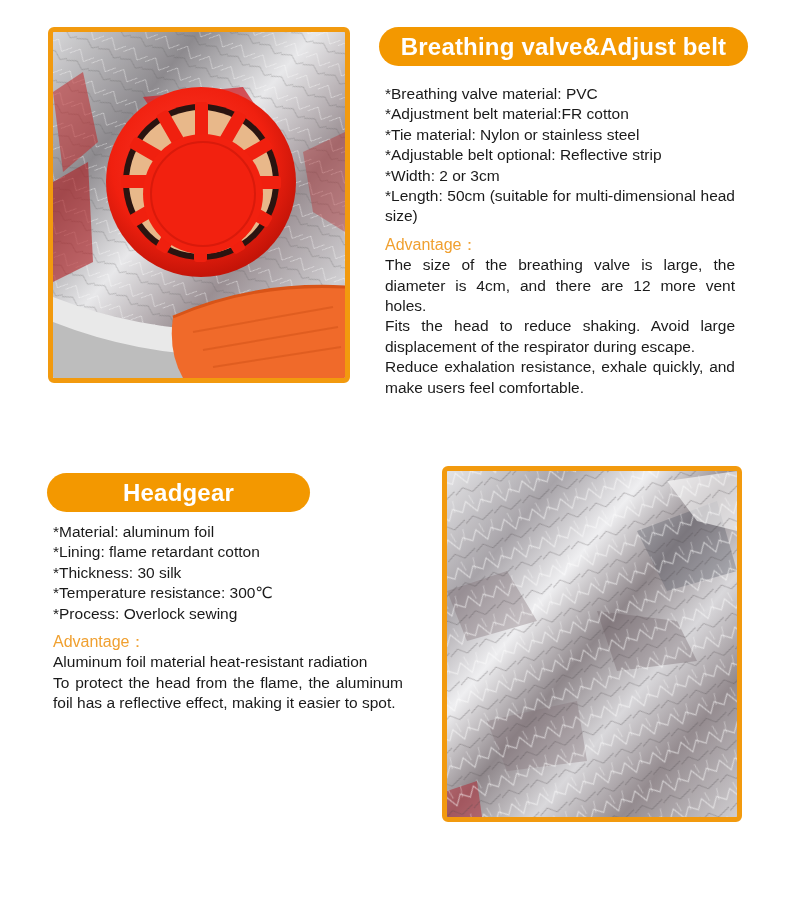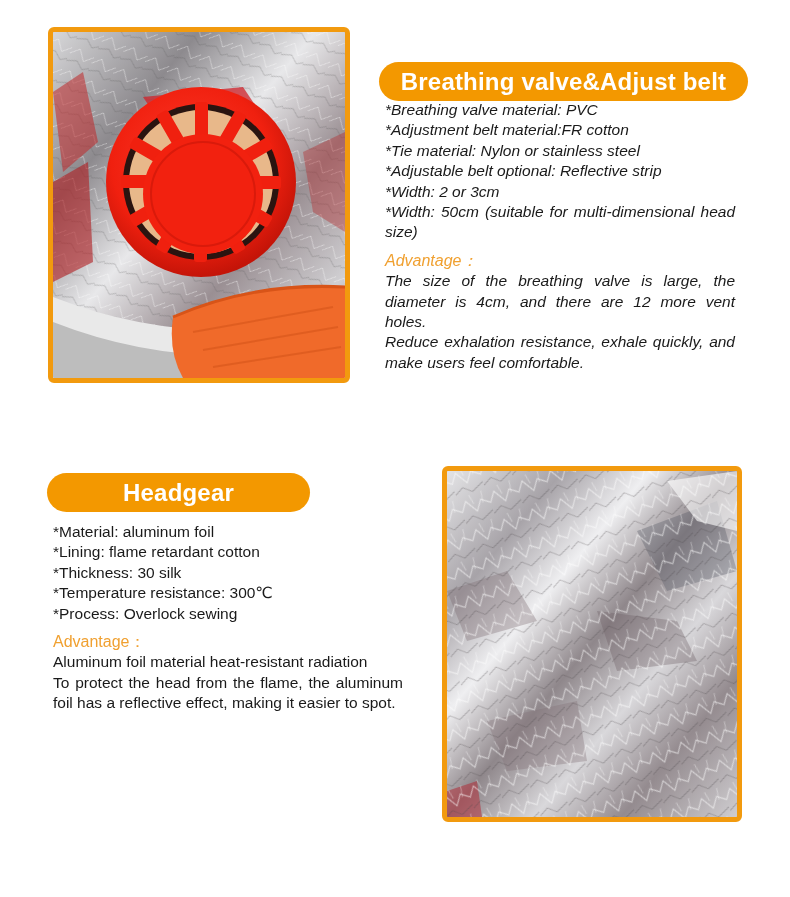--- a/index.html
+++ b/index.html
@@ -37,21 +37,21 @@
     color: #ffffff;
     font-weight: bold;
     border-radius: 22px;
     display: flex;
     align-items: center;
     justify-content: center;
     font-size: 24px;
     letter-spacing: 0.2px;
   }
   #pill-breathing {
-    left: 379px; top: 27px; width: 369px; height: 39px; margin-top: 35px;
+    left: 379px; top: 27px; width: 369px; height: 39px;
   }
   #pill-headgear {
     left: 47px; top: 466px; width: 263px; height: 39px; margin-top: 7px;
   }
 
   .text-block {
     position: absolute;
     font-size: 15.5px;
     line-height: 20.4px;
     color: #1a1a1a;
@@ -61,21 +61,21 @@
     display: block;
     text-align: justify;
     text-align-last: left;
   }
   .adv-label {
     display: block;
     color: #f0a030;
     font-size: 16px;
     margin-top: 8px;
   }
-  #block-breathing-specs { left: 385px; top: 100px; width: 350px; font-style: italic; }
+  #block-breathing-specs { left: 385px; top: 84px; width: 350px; }
   #block-headgear-specs { left: 53px; top: 522px; width: 350px; }
 </style>
 </head>
 <body>
 
 <div class="frame" id="photo-valve">
   <svg viewBox="0 0 292 346" preserveAspectRatio="none">
     <defs>
       <linearGradient id="foilA" x1="0" y1="0" x2="1" y2="1">
         <stop offset="0" stop-color="#d7d7d9"></stop>
@@ -136,23 +136,24 @@
 <div class="pill" id="pill-breathing">
   <span>Breathing valve&amp;Adjust belt</span>
 </div>
 
 <div class="text-block" id="block-breathing-specs">
   <span class="line">*Breathing valve material: PVC</span>
   <span class="line">*Adjustment belt material:FR cotton</span>
   <span class="line">*Tie material: Nylon or stainless steel</span>
   <span class="line">*Adjustable belt optional: Reflective strip</span>
   <span class="line">*Width: 2 or 3cm</span>
-  <span class="justified">*Width: 50cm (suitable for multi-dimensional head size)</span>
+  <span class="justified">*Length: 50cm (suitable for multi-dimensional head size)</span>
   <span class="adv-label">Advantage：</span>
   <span class="justified">The size of the breathing valve is large, the diameter is 4cm, and there are 12 more vent holes.</span>
+  <span class="justified">Fits the head to reduce shaking. Avoid large displacement of the respirator during escape.</span>
   <span class="justified">Reduce exhalation resistance, exhale quickly, and make users feel comfortable.</span>
 </div>
 
 <div class="pill" id="pill-headgear">
   <span>Headgear</span>
 </div>
 
 <div class="text-block" id="block-headgear-specs">
   <span class="line">*Material: aluminum foil</span>
   <span class="line">*Lining: flame retardant cotton</span>

